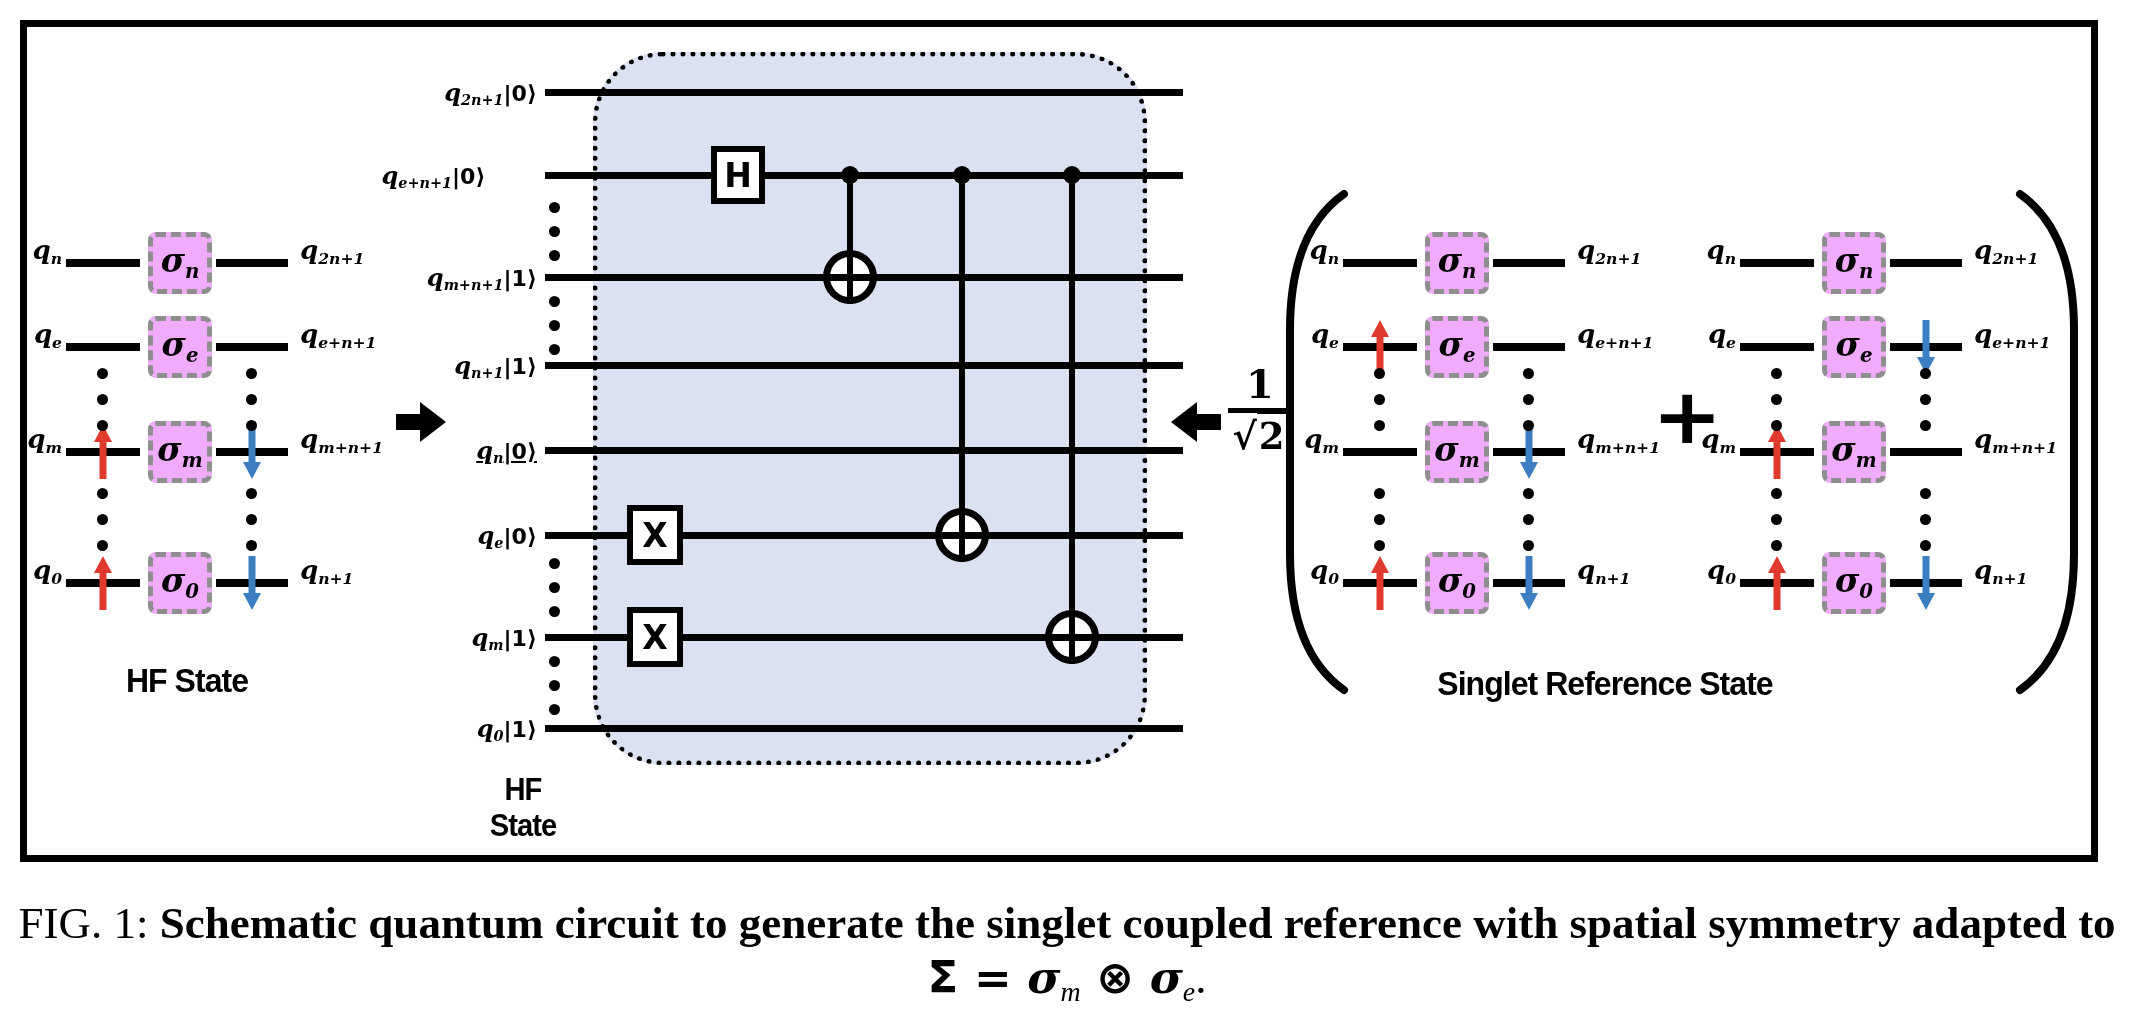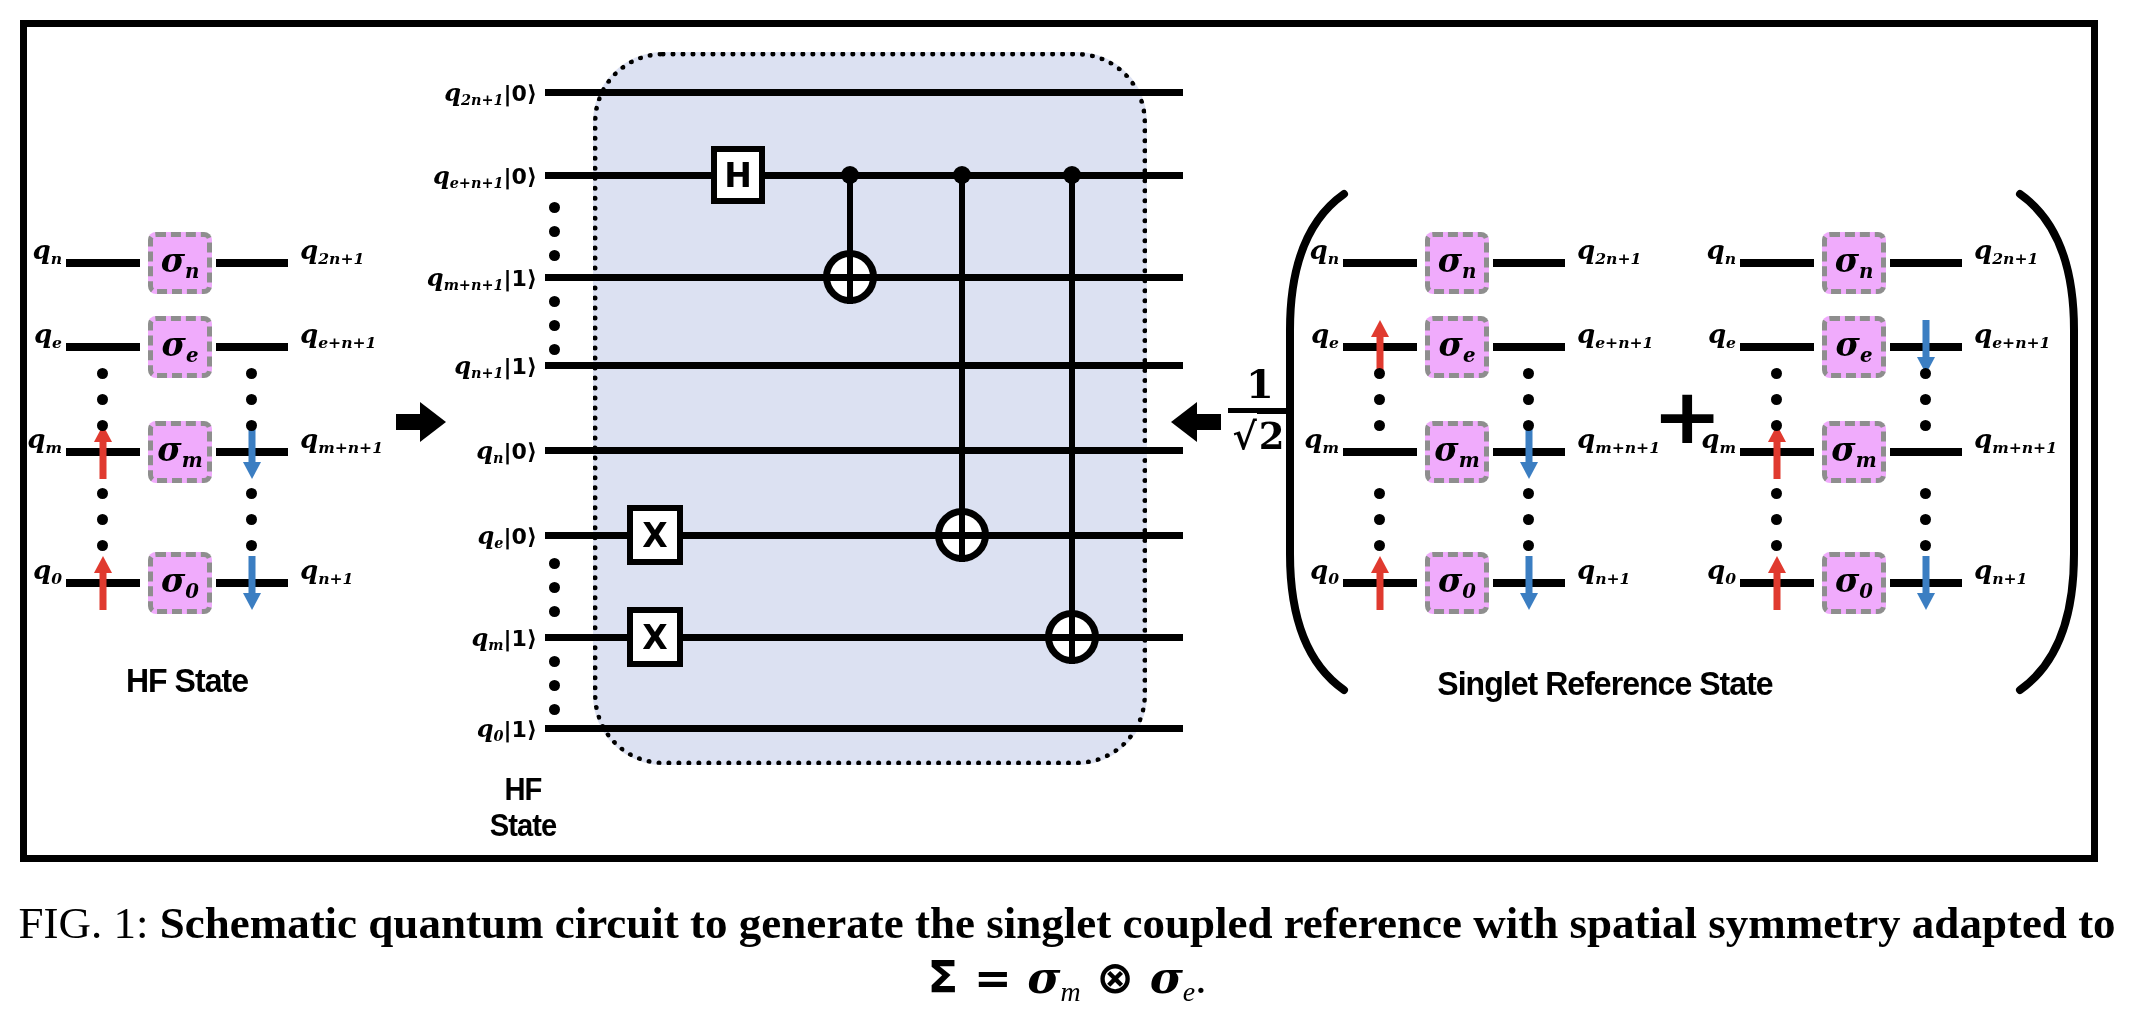--- a/index.html
+++ b/index.html
@@ -194,30 +194,30 @@
   <div class="wire" style="top:274px;"></div>
   <div class="wire" style="top:362px;"></div>
   <div class="wire" style="top:447px;"></div>
   <div class="wire" style="top:532px;"></div>
   <div class="wire" style="top:634px;"></div>
   <div class="wire" style="top:725px;"></div>
 
   <div class="wlab" style="top:68px;">
       <span class="mt"><i>q</i><span class="sub">2n+1</span><span class="ket">|0⟩</span></span>
     </div>
-  <div class="wlab" style="top:151px;">
+  <div class="wlab" style="top:151px;justify-content:center;">
       <span class="mt"><i>q</i><span class="sub">e+n+1</span><span class="ket">|0⟩</span></span>
     </div>
   <div class="wlab" style="top:253px;">
       <span class="mt"><i>q</i><span class="sub">m+n+1</span><span class="ket">|1⟩</span></span>
     </div>
   <div class="wlab" style="top:341px;">
       <span class="mt"><i>q</i><span class="sub">n+1</span><span class="ket">|1⟩</span></span>
     </div>
-  <div class="wlab" style="top:426px;">
+  <div class="wlab" style="top:426px;text-decoration:underline;">
       <span class="mt"><i>q</i><span class="sub">n</span><span class="ket">|0⟩</span></span>
     </div>
   <div class="wlab" style="top:511px;align-items:center;">
       <span class="mt"><i>q</i><span class="sub">e</span><span class="ket">|0⟩</span></span>
     </div>
   <div class="wlab" style="top:613px;">
       <span class="mt"><i>q</i><span class="sub">m</span><span class="ket">|1⟩</span></span>
     </div>
   <div class="wlab" style="top:704px;">
       <span class="mt"><i>q</i><span class="sub">0</span><span class="ket">|1⟩</span></span>

